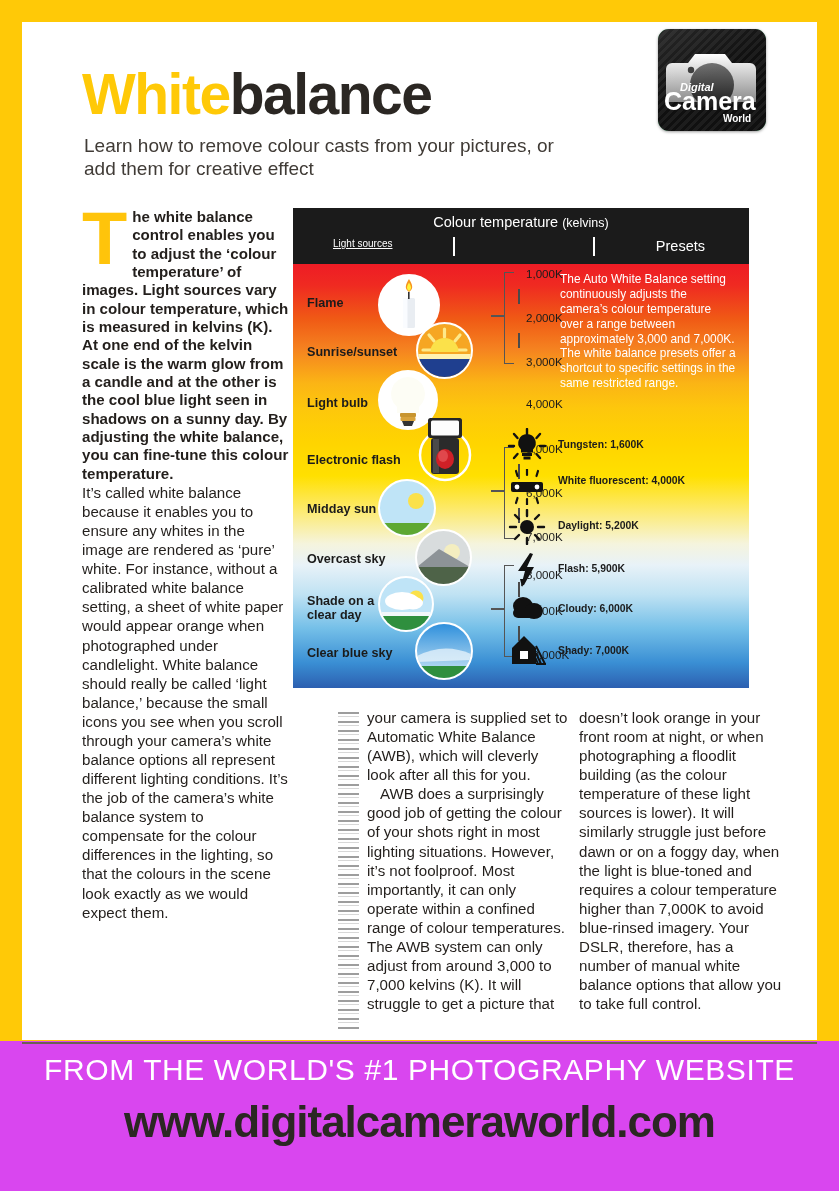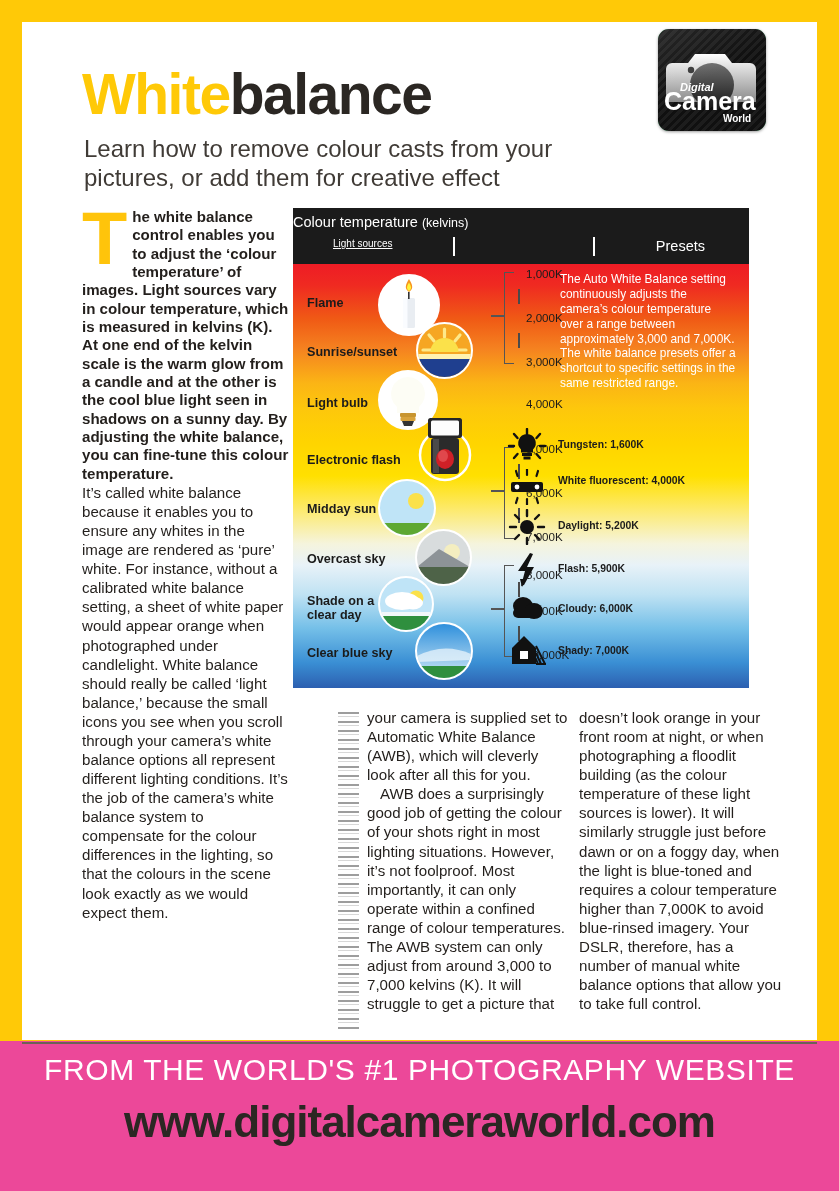--- a/index.html
+++ b/index.html
@@ -17,21 +17,21 @@
   
   .masthead{position:absolute;left:0;top:0;width:795px;height:170px;}
   .title{
     position:absolute;left:60px;top:44px;
     font-size:57px;font-weight:700;letter-spacing:-1.5px;
     color:#2b2723;white-space:nowrap;line-height:1;
   }
   .title .hl{color:#FFC907;}
   .subtitle{
     position:absolute;left:62px;top:112px;width:470px;
-    font-size:24px;color:#403b36;line-height:1.22;font-weight:400;
+    font-size:19px;color:#403b36;line-height:1.22;font-weight:400;
   }
 
   .logo{
     position:absolute;left:636px;top:7px;width:108px;height:102px;
     border-radius:11px;background:#86efac;overflow:hidden;
     box-shadow:0 1px 3px rgba(0,0,0,.4);
   }
   .logo .stripes{
     position:absolute;inset:0;
     background:repeating-linear-gradient(135deg,#1d1d1d 0 3px,#101010 3px 6px);
@@ -58,21 +58,21 @@
     position:absolute;left:256px;top:504px;width:21px;height:318px;
     background:repeating-linear-gradient(to bottom,#9d9d9d 0 1.6px,#ffffff 1.6px 4px,#d8d8d8 4px 5.4px,#ffffff 5.4px 9px);
   }
 
   
   .info{
     position:absolute;left:271px;top:186px;width:456px;height:480px;
     overflow:hidden;
   }
   .info-head{position:absolute;left:0;top:0;width:456px;height:56px;background:#1b1b1b;}
-  .ct-title{position:absolute;left:0;top:6px;width:456px;
+  .ct-title{position:absolute;left:0;top:6px;width:456px;text-align:center;
     color:#fff;font-size:14.5px;}
   .ct-title .sm{font-size:12.5px;}
   .hd-left{position:absolute;left:40px;top:30px;color:#fff;font-size:10px;text-decoration:underline;}
   .hd-right{position:absolute;right:44px;top:30px;color:#fff;font-size:14.5px;}
   .hd-div{position:absolute;top:29px;width:1.5px;height:19px;background:#fff;}
 
   .gradient{
     position:absolute;left:0;top:56px;width:456px;height:424px;
     background:linear-gradient(to bottom,
       #ee1c25 0%, #ef2a21 5%, #f05a15 13%, #f58220 20%,
@@ -91,21 +91,21 @@
   .brkarm{position:absolute;left:-14px;width:14px;height:1.6px;background:#555;}
 
   .awb{
     position:absolute;left:267px;top:8px;width:176px;
     font-size:11.9px;line-height:1.25;color:#fff;
   }
   .preset{position:absolute;left:265px;font-size:10.4px;font-weight:700;color:#1b1b1b;white-space:nowrap;}
   .picon{position:absolute;left:214px;width:40px;height:36px;}
 
   
-  .footer{position:absolute;left:0;top:1041px;width:839px;height:150px;background:#ec4899;}
+  .footer{position:absolute;left:0;top:1041px;width:839px;height:150px;background:#d946ef;}
   .f1{position:absolute;left:0;top:12px;width:839px;text-align:center;color:#fff;
       font-size:30px;letter-spacing:.6px;font-weight:400;}
   .f2{position:absolute;left:0;top:56px;width:839px;text-align:center;color:#2b2723;
       font-size:44px;font-weight:700;letter-spacing:-1px;}
   .fline{position:absolute;left:22px;top:1px;width:795px;height:2px;background:#6d6155;}
 </style>
 </head>
 <body>
 
 <div class="page">

